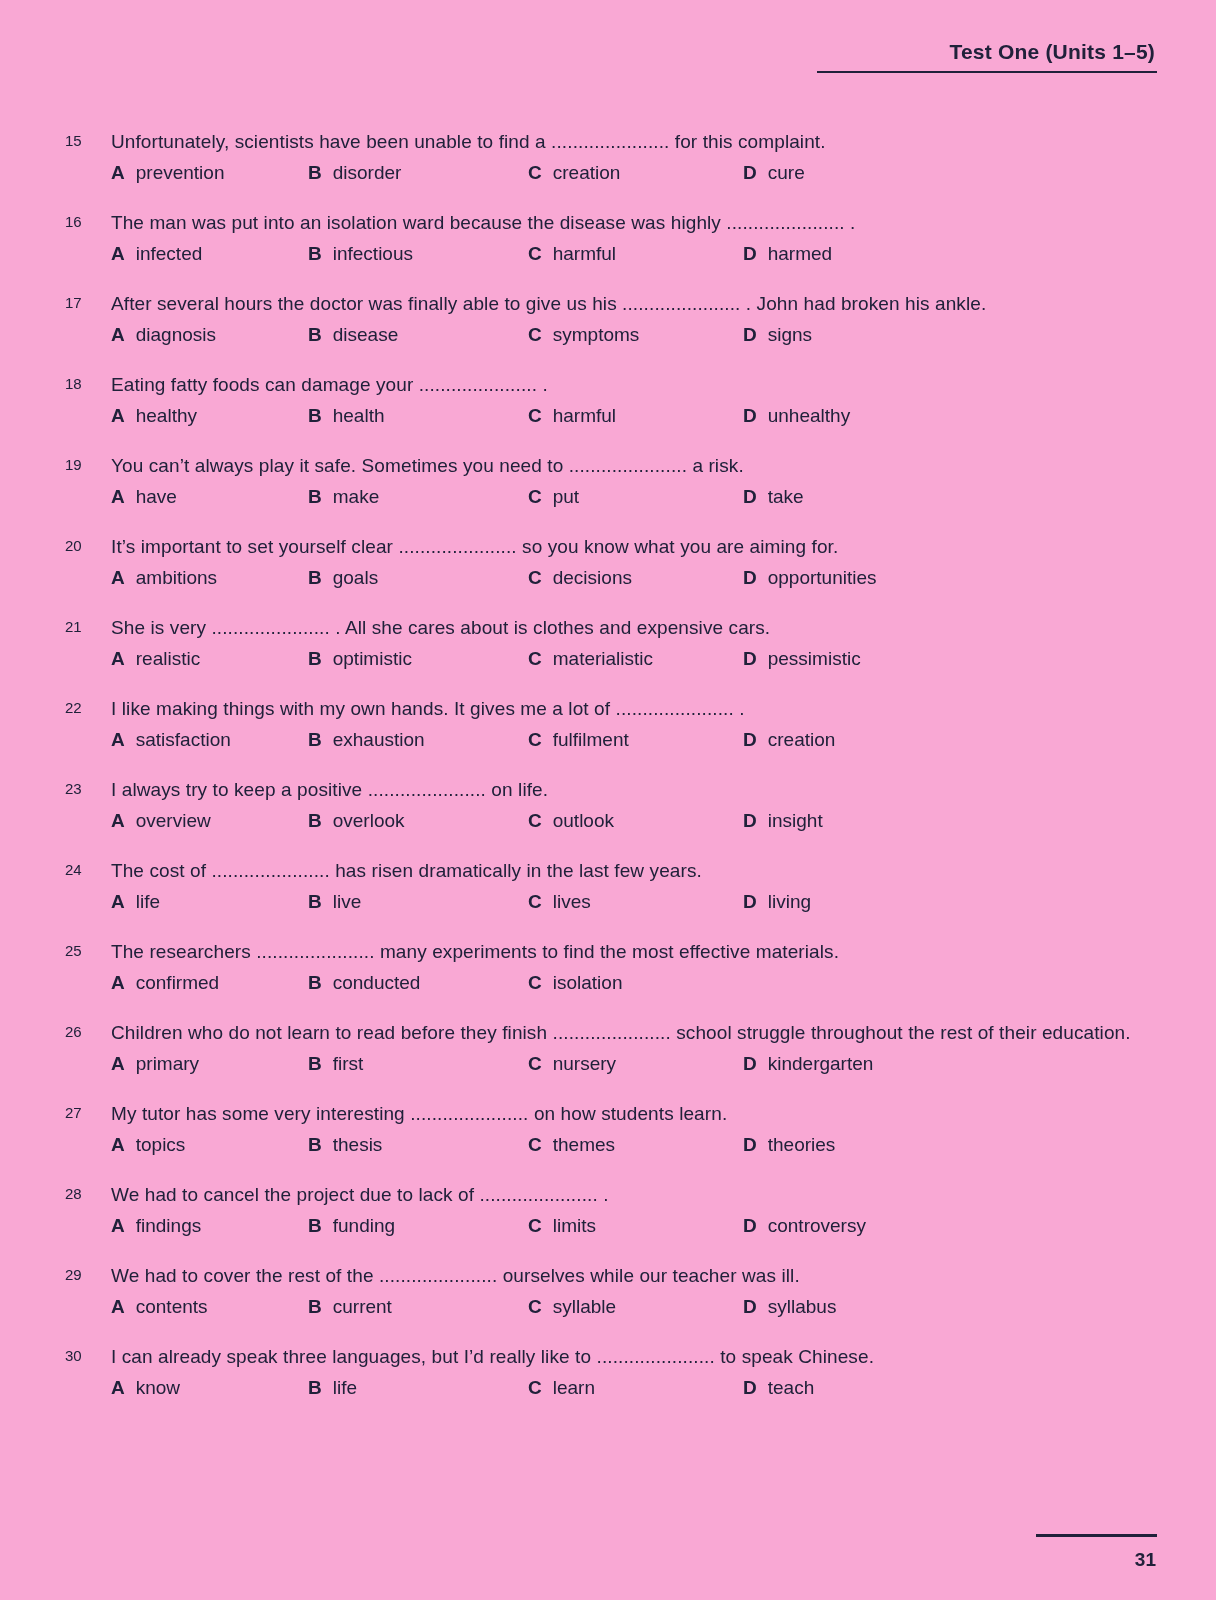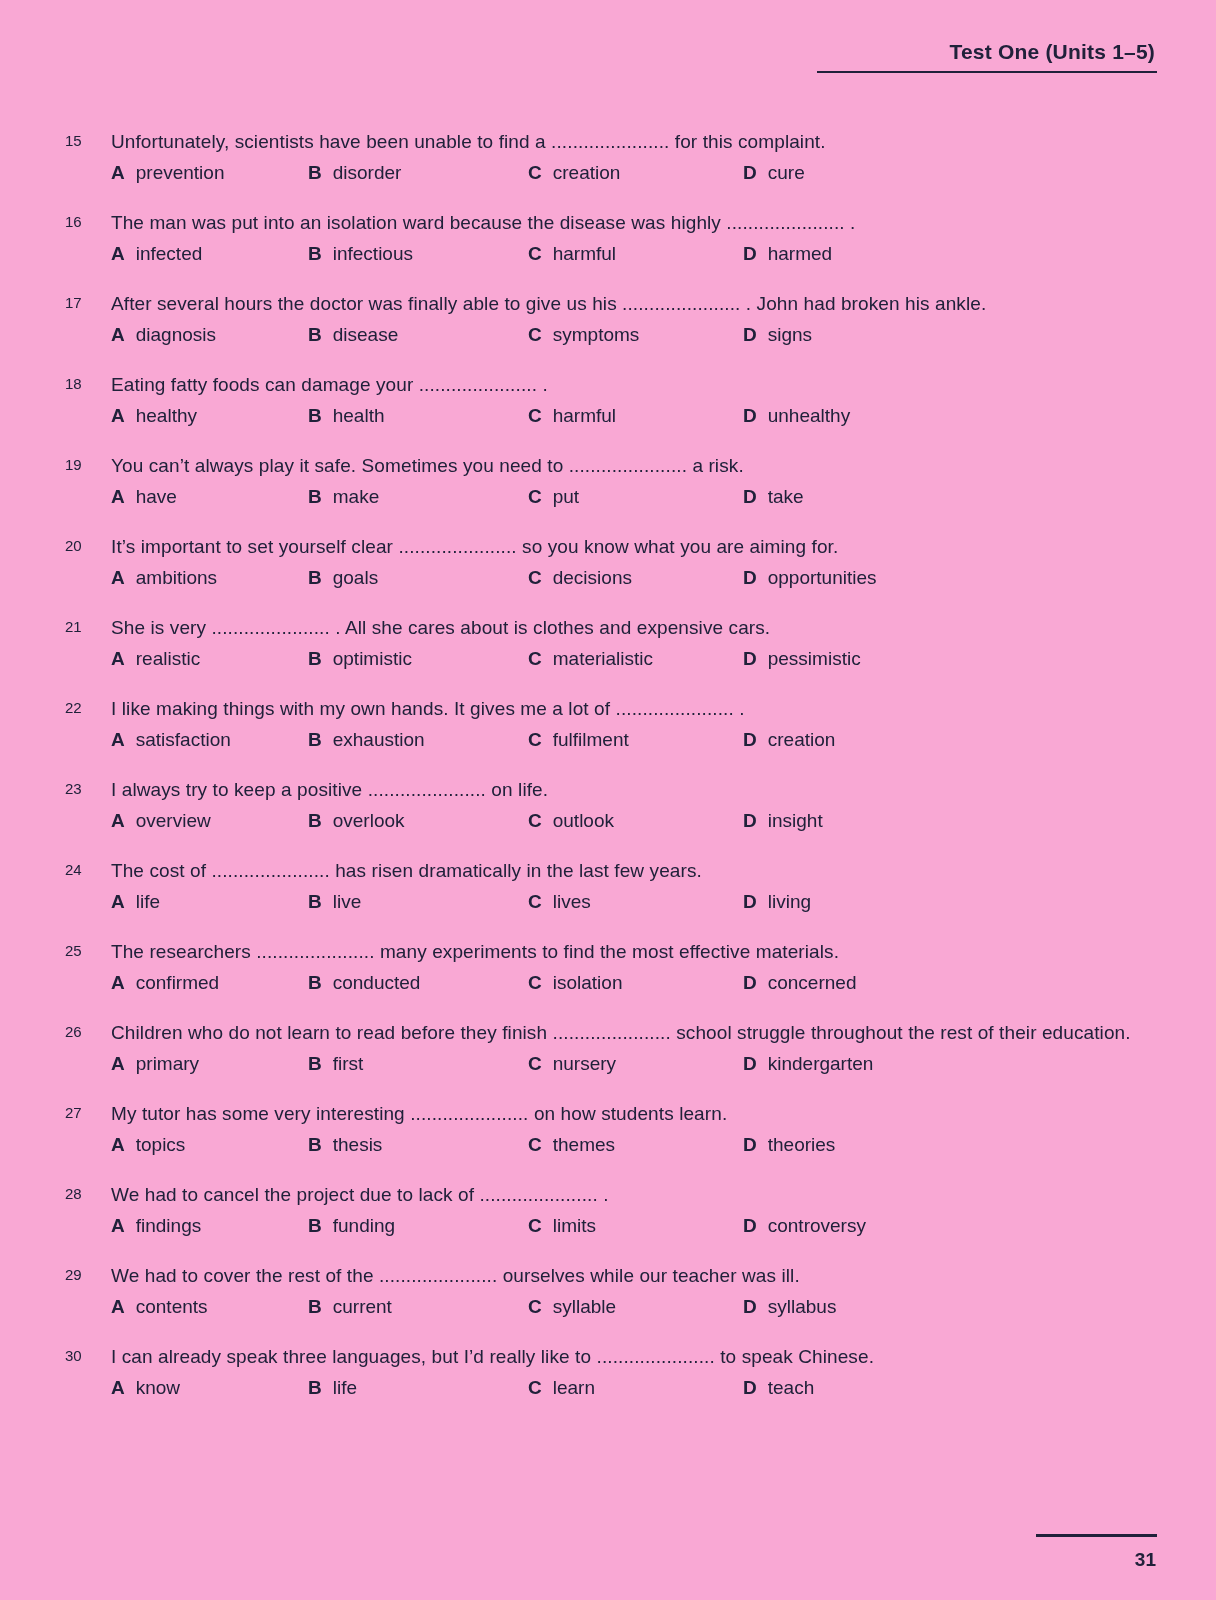--- a/index.html
+++ b/index.html
@@ -226,21 +226,20 @@
 
   <section class="question">
     <div class="q-row">
       <span class="q-num">25</span>
       <p class="q-text">The researchers ...................... many experiments to find the most effective materials.</p>
     </div>
     <div class="options">
       <span class="option"><b class="opt-letter">A</b><span class="opt-text">confirmed</span></span>
       <span class="option"><b class="opt-letter">B</b><span class="opt-text">conducted</span></span>
       <span class="option"><b class="opt-letter">C</b><span class="opt-text">isolation</span></span>
-      <span class="option"><b class="opt-letter">D</b><span class="opt-text">concerned</span></span>
     </div>
   </section>
 
   <section class="question">
     <div class="q-row">
       <span class="q-num">26</span>
       <p class="q-text">Children who do not learn to read before they finish ...................... school struggle throughout the rest of their education.</p>
     </div>
     <div class="options">
       <span class="option"><b class="opt-letter">A</b><span class="opt-text">primary</span></span>

